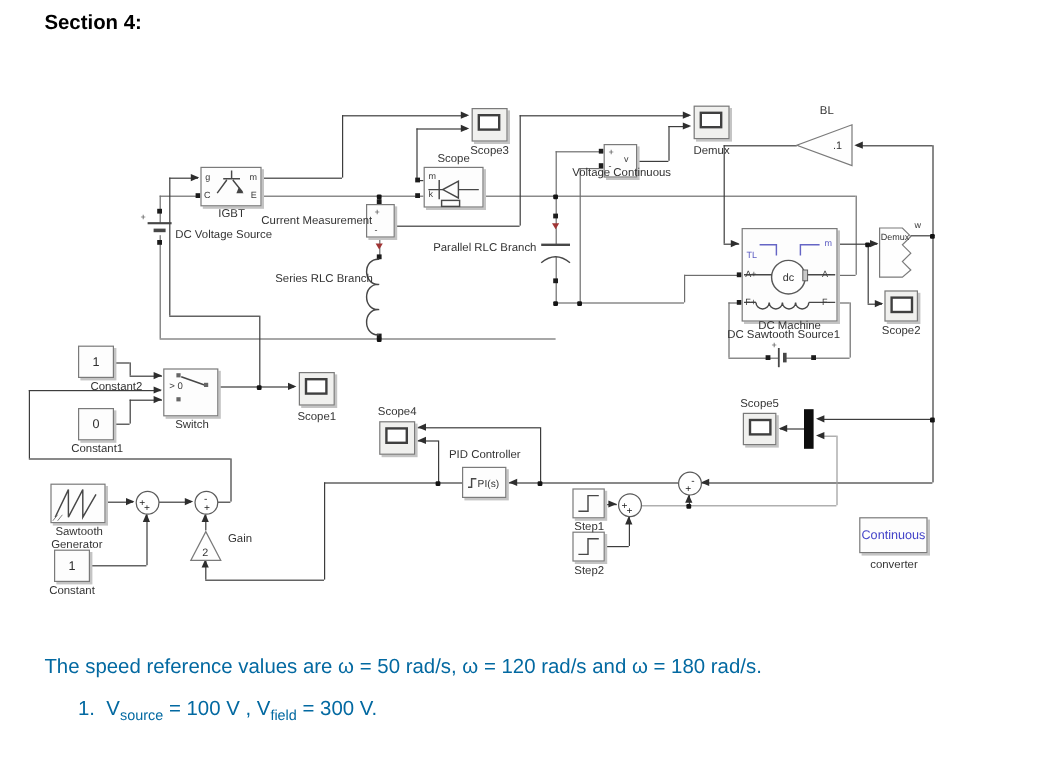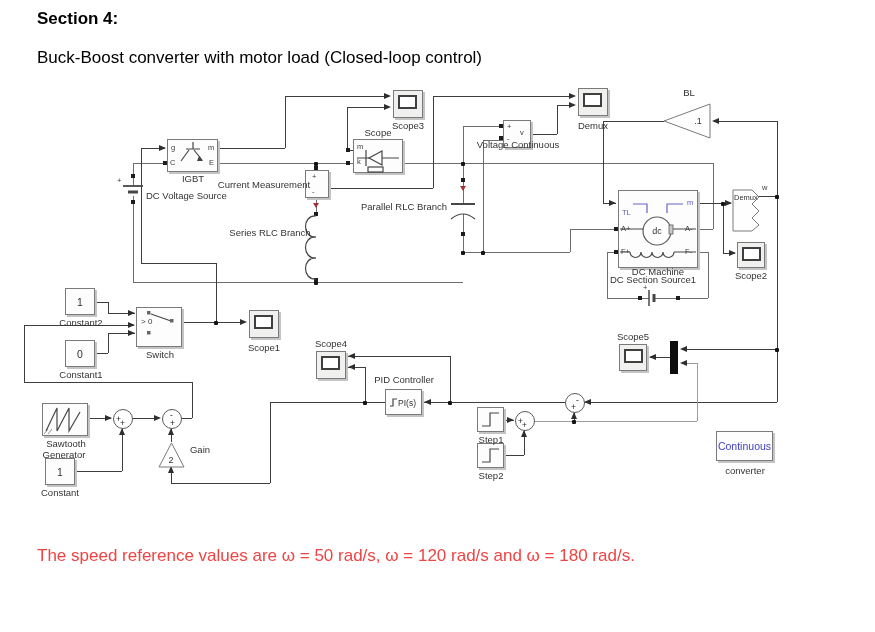--- a/index.html
+++ b/index.html
@@ -1,19 +1,19 @@
 <!DOCTYPE html>
 <html><head>
 <meta charset="utf-8">
 <style>
   html,body{margin:0;padding:0;background:#fff}
   #page{position:relative;width:875px;height:632px;background:#ffffff;
         font-family:"Liberation Sans",sans-serif;overflow:hidden}
   .hd{position:absolute;color:#000;white-space:nowrap;z-index:6}
-  .ftr{position:absolute;color:#ef4444;white-space:nowrap;z-index:6;font-size:17px}
+  .ftr{position:absolute;color:#0369a1;white-space:nowrap;z-index:6;font-size:17px}
   .ftr sub{font-size:12px}
   #wires{position:absolute;left:0;top:0;width:875px;height:632px;z-index:1}
   .wire{position:absolute;background:#3d3d3d}
   .wp{background:#6e6e6e}
   .wg{background:#9c9c9c}
   .dot{position:absolute;width:4px;height:4px;background:#141414;border-radius:1px}
   .psq{position:absolute;width:4px;height:4px;background:#1c1c1c}
   .rm{position:absolute;width:0;height:0;border-left:3px solid transparent;border-right:3px solid transparent;border-top:5px solid #a03434}
   .ar{position:absolute;width:0;height:0}
   .ar.r{border-top:3.5px solid transparent;border-bottom:3.5px solid transparent;border-left:7px solid #2e2e2e}
@@ -187,21 +187,20 @@
       <div class="ar u" style="left: 167.5px; top: 466px;"></div>
       <div class="ar u" style="left: 167.5px; top: 428px;"></div>
       <div class="ar u" style="left: 118.5px; top: 428px;"></div>
       <div class="ar u" style="left: 520.5px; top: 430px;"></div>
       <div class="ar u" style="left: 570.5px; top: 412px;"></div>
       <div class="rm" style="left: 460px; top: 186px;"></div>
       <div class="rm" style="left: 313px; top: 203px;"></div>
     </div>
 
   <div class="hd" style="left:37px;top:9px;font-size:17px;font-weight:bold">Section 4:</div>
-  <div class="hd" style="left:37px;top:48px;font-size:17px">Buck-Boost converter with motor load (Closed-loop control)</div>
 
   <div class="blk scope" style="left:393px;top:90px;width:30px;height:28px">
       <div class="scr"></div>
     </div>
   <div class="lbl" style="left:408px;top:120px">Scope3</div>
 
   <div class="blk scope" style="left:578px;top:88px;width:30px;height:28px">
       <div class="scr"></div>
     </div>
   <div class="lbl" style="left:593px;top:120px">Demux</div>
@@ -258,29 +257,29 @@
   <div class="lbl" style="left:689px;top:87px">BL</div>
 
   <div class="blk" style="left:618px;top:190px;width:80px;height:78px"></div>
   <div class="plbl blu" style="left:622px;top:209px">TL</div>
   <div class="plbl blu" style="left:687px;top:199px">m</div>
   <div class="plbl" style="left:621px;top:225px">A+</div>
   <div class="plbl" style="left:685px;top:225px">A-</div>
   <div class="plbl" style="left:621px;top:248px">F+</div>
   <div class="plbl" style="left:685px;top:248px">F-</div>
   <div class="lbl" style="left:658px;top:266px">DC Machine</div>
-  <div class="lbl" style="left:653px;top:274px">DC Section Source1</div>
+  <div class="lbl" style="left:653px;top:274px">DC Sawtooth Source1</div>
   <div class="plbl" style="left:643px;top:284px">+</div>
 
   <div class="plbl" style="left:762px;top:184px">w</div>
 
   <div class="blk" style="left:65px;top:288px;width:30px;height:27px">
       <div class="cv">1</div>
     </div>
-  <div class="lbl" style="left:81px;top:317px">Constant2</div>
+  <div class="lbl" style="left:97px;top:317px">Constant2</div>
 
   <div class="blk" style="left:65px;top:340px;width:30px;height:27px">
       <div class="cv">0</div>
     </div>
   <div class="lbl" style="left:81px;top:369px">Constant1</div>
 
   <div class="blk" style="left:45px;top:458px;width:30px;height:27px">
       <div class="cv">1</div>
     </div>
   <div class="lbl" style="left:60px;top:487px">Constant</div>
@@ -373,13 +372,16 @@
     <path class="ic" d="M390,406 h3 v-7 h4" stroke-width="1"></path>
     <text x="407" y="406" font-size="8.5" fill="#333" text-anchor="middle" font-family="Liberation Sans, sans-serif">PI(s)</text>
 
     <path class="ic" d="M151,314 L171,321" stroke-width="1"></path>
     <rect x="147" y="311" width="3.5" height="3.5" fill="#666"></rect>
     <rect x="147" y="331" width="3.5" height="3.5" fill="#666"></rect>
     <rect x="170" y="319" width="3.5" height="3.5" fill="#666"></rect>
   </svg>
 
   <div class="ftr" style="left:37px;top:546px">The speed reference values are ω = 50 rad/s, ω = 120 rad/s and ω = 180 rad/s.</div>
+  <div class="ftr" style="left:65px;top:581px">
+    <span>1.</span>&nbsp;&nbsp;<span>V</span><sub>source</sub><span> = 100 V ,</span>&nbsp;<span>V</span><sub>field</sub><span> = 300 V.</span>
+  </div>
 </div>
 
 </body></html>

